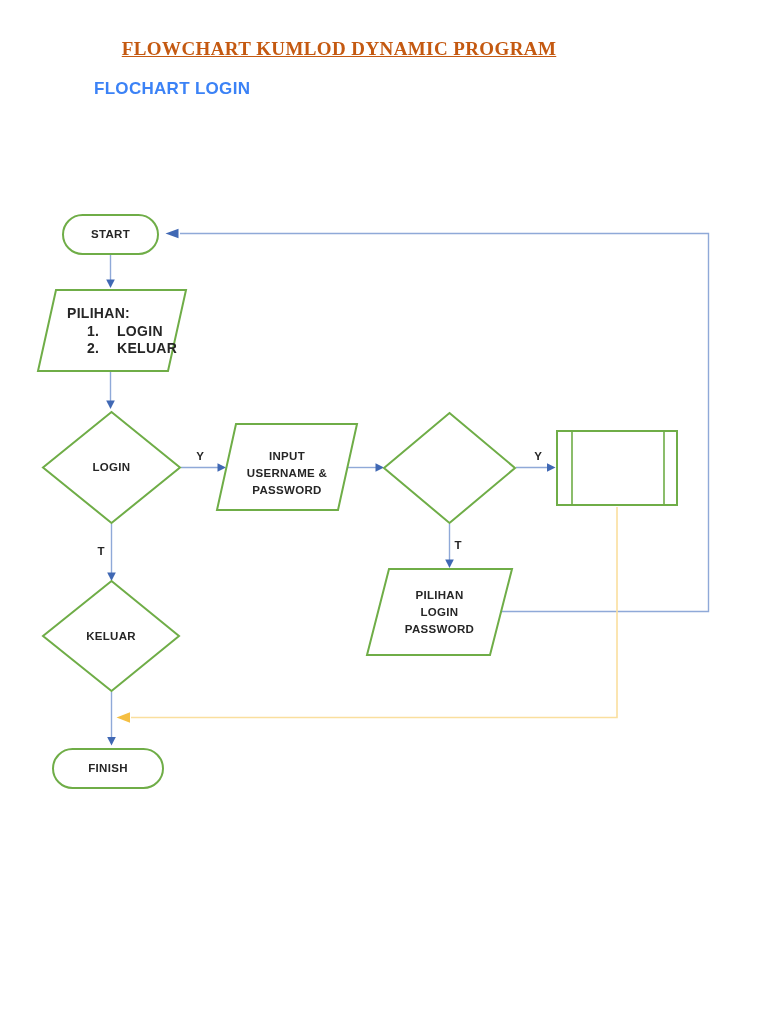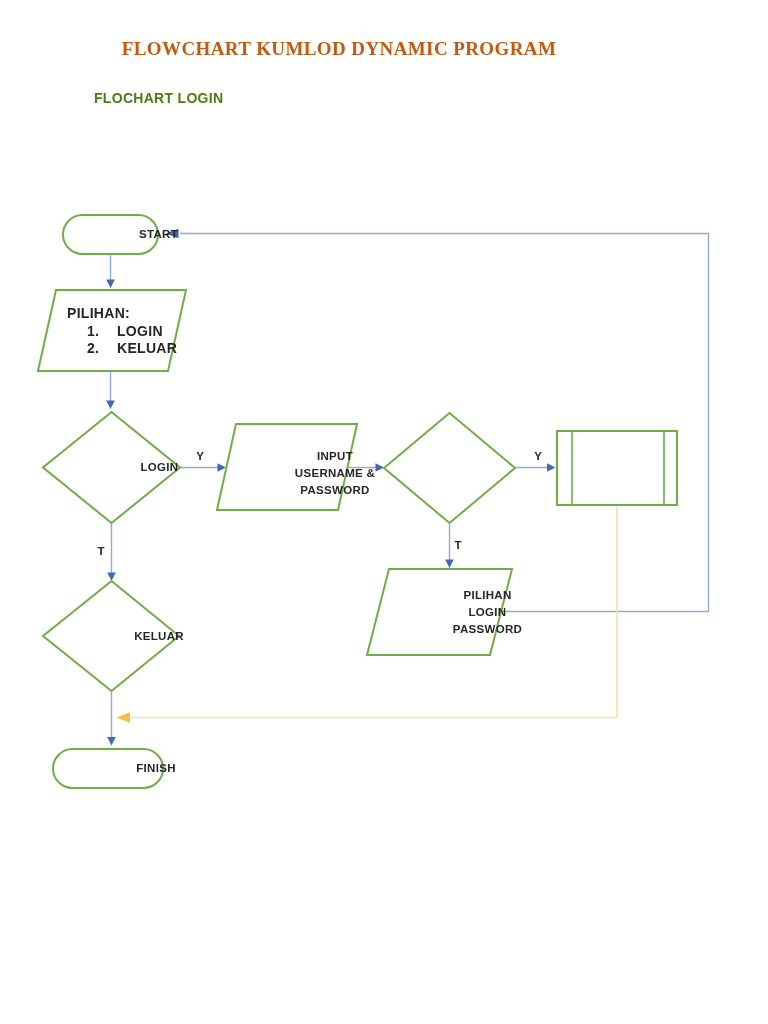--- a/index.html
+++ b/index.html
@@ -12,44 +12,44 @@
   }
   .doc-title{
     position:absolute;
     left:0;top:38px;width:678px;
     text-align:center;
     font-family:"Liberation Serif",serif;
     font-weight:bold;
     font-size:19px;
     letter-spacing:.4px;
     color:#C45911;
+    text-decoration:underline;
   }
   .doc-subtitle{
     position:absolute;
-    left:94px;top:90px;
+    left:94px;top:79px;
     font-weight:bold;
-    font-size:14px;
+    font-size:17px;
     letter-spacing:.3px;
-    color:#4d7c0f;
+    color:#3b82f6;
   }
   svg.canvas{position:absolute;left:0;top:0;}
   .lbl{
     position:absolute;
     display:flex;
     flex-direction:column;
     align-items:center;
     justify-content:center;
     text-align:right;
     font-weight:bold;
     font-size:11.5px;
     letter-spacing:.3px;
     color:#262626;
     line-height:17px;
     pointer-events:none;
-    padding-left:48px;
   }
   .edge-lbl{
     position:absolute;
     display:flex;
     align-items:center;
     justify-content:center;
     font-weight:bold;
     font-size:11.5px;
     color:#262626;
     pointer-events:none;

